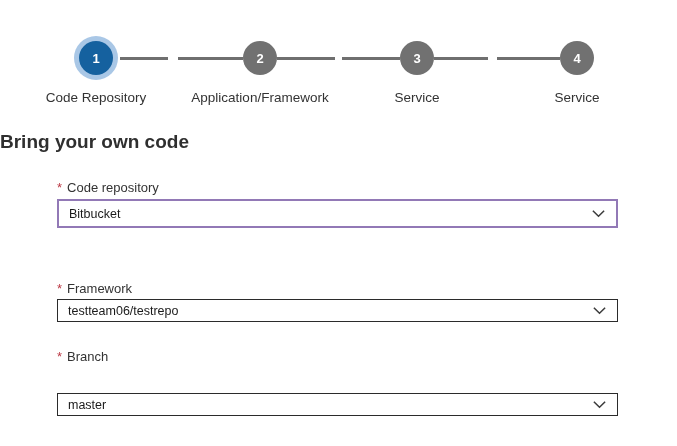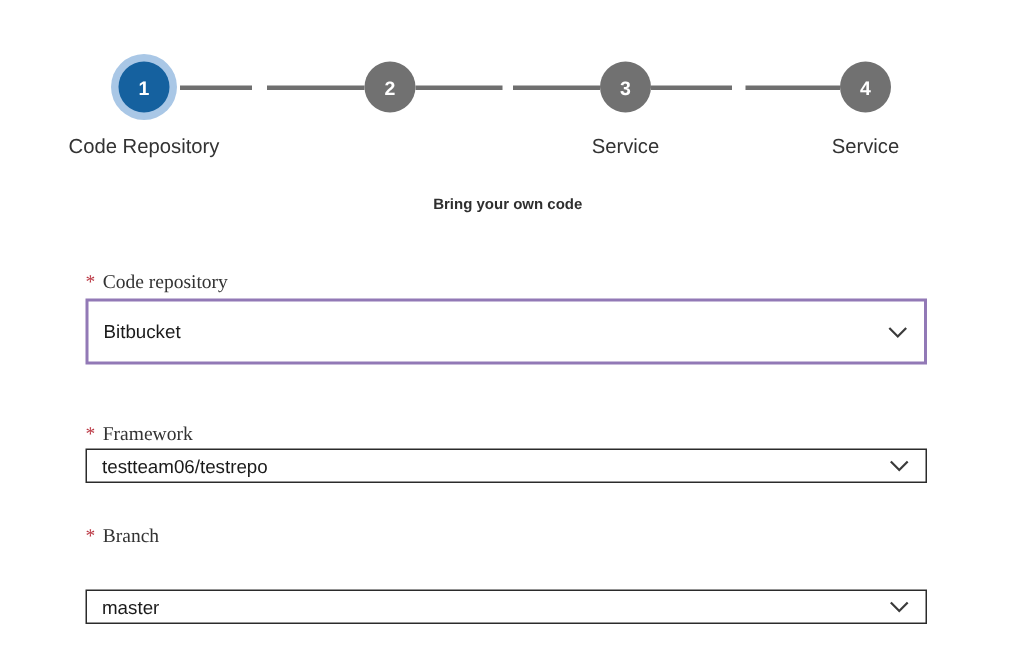--- a/index.html
+++ b/index.html
@@ -61,47 +61,46 @@
   .seg1a{left:120px;width:48px;}
   .seg1b{left:178px;width:65px;}
   .seg2a{left:277px;width:58px;}
   .seg2b{left:342px;width:58px;}
   .seg3a{left:434px;width:54px;}
   .seg3b{left:497px;width:63px;}
   
   .heading{
     position:absolute;
     top:131px;left:0;width:677px;
-    text-align:center;
-    font-size:10px;font-weight:700;
+    text-align:left;
+    font-size:19px;font-weight:700;
     color:#2f2f2f;
   }
   
   .field-label{
     position:absolute;
     left:57px;
     font-size:13px;color:var(--text-dark);
     white-space:nowrap;
-    font-family:Liberation Serif, serif;
   }
   .field-label .req{
     color:var(--asterisk);
     margin-right:5px;
   }
   .dropdown{
     position:absolute;
     left:57px;width:561px;height:23px;
     box-sizing:border-box;
     border:1px solid var(--default-border);
     background:#ffffff;
     display:flex;align-items:center;
     cursor:pointer;
   }
   .dropdown.focused{
-    height:44px;
+    height:29px;
     border:2px solid var(--focus-border);
   }
   .dropdown .value{
     padding-left:10px;
     font-size:12.5px;color:#1a1a1a;
     white-space:nowrap;
   }
   .dropdown .chevron{
     position:absolute;
     right:10px;top:50%;
@@ -135,20 +134,21 @@
   </div>
 
   <div class="connector seg1a"></div>
   <div class="connector seg1b"></div>
   <div class="connector seg2a"></div>
   <div class="connector seg2b"></div>
   <div class="connector seg3a"></div>
   <div class="connector seg3b"></div>
 
   <div class="step-label l1">Code Repository</div>
+  <div class="step-label l2">Application/Framework</div>
   <div class="step-label l3">Service</div>
   <div class="step-label l4">Service</div>
 
   <div class="heading">Bring your own code</div>
 
   <div class="field-label lab1">
     <span class="req">*</span><span>Code repository</span>
   </div>
   <div class="dropdown focused box1" role="combobox">
     <span class="value">Bitbucket</span>

